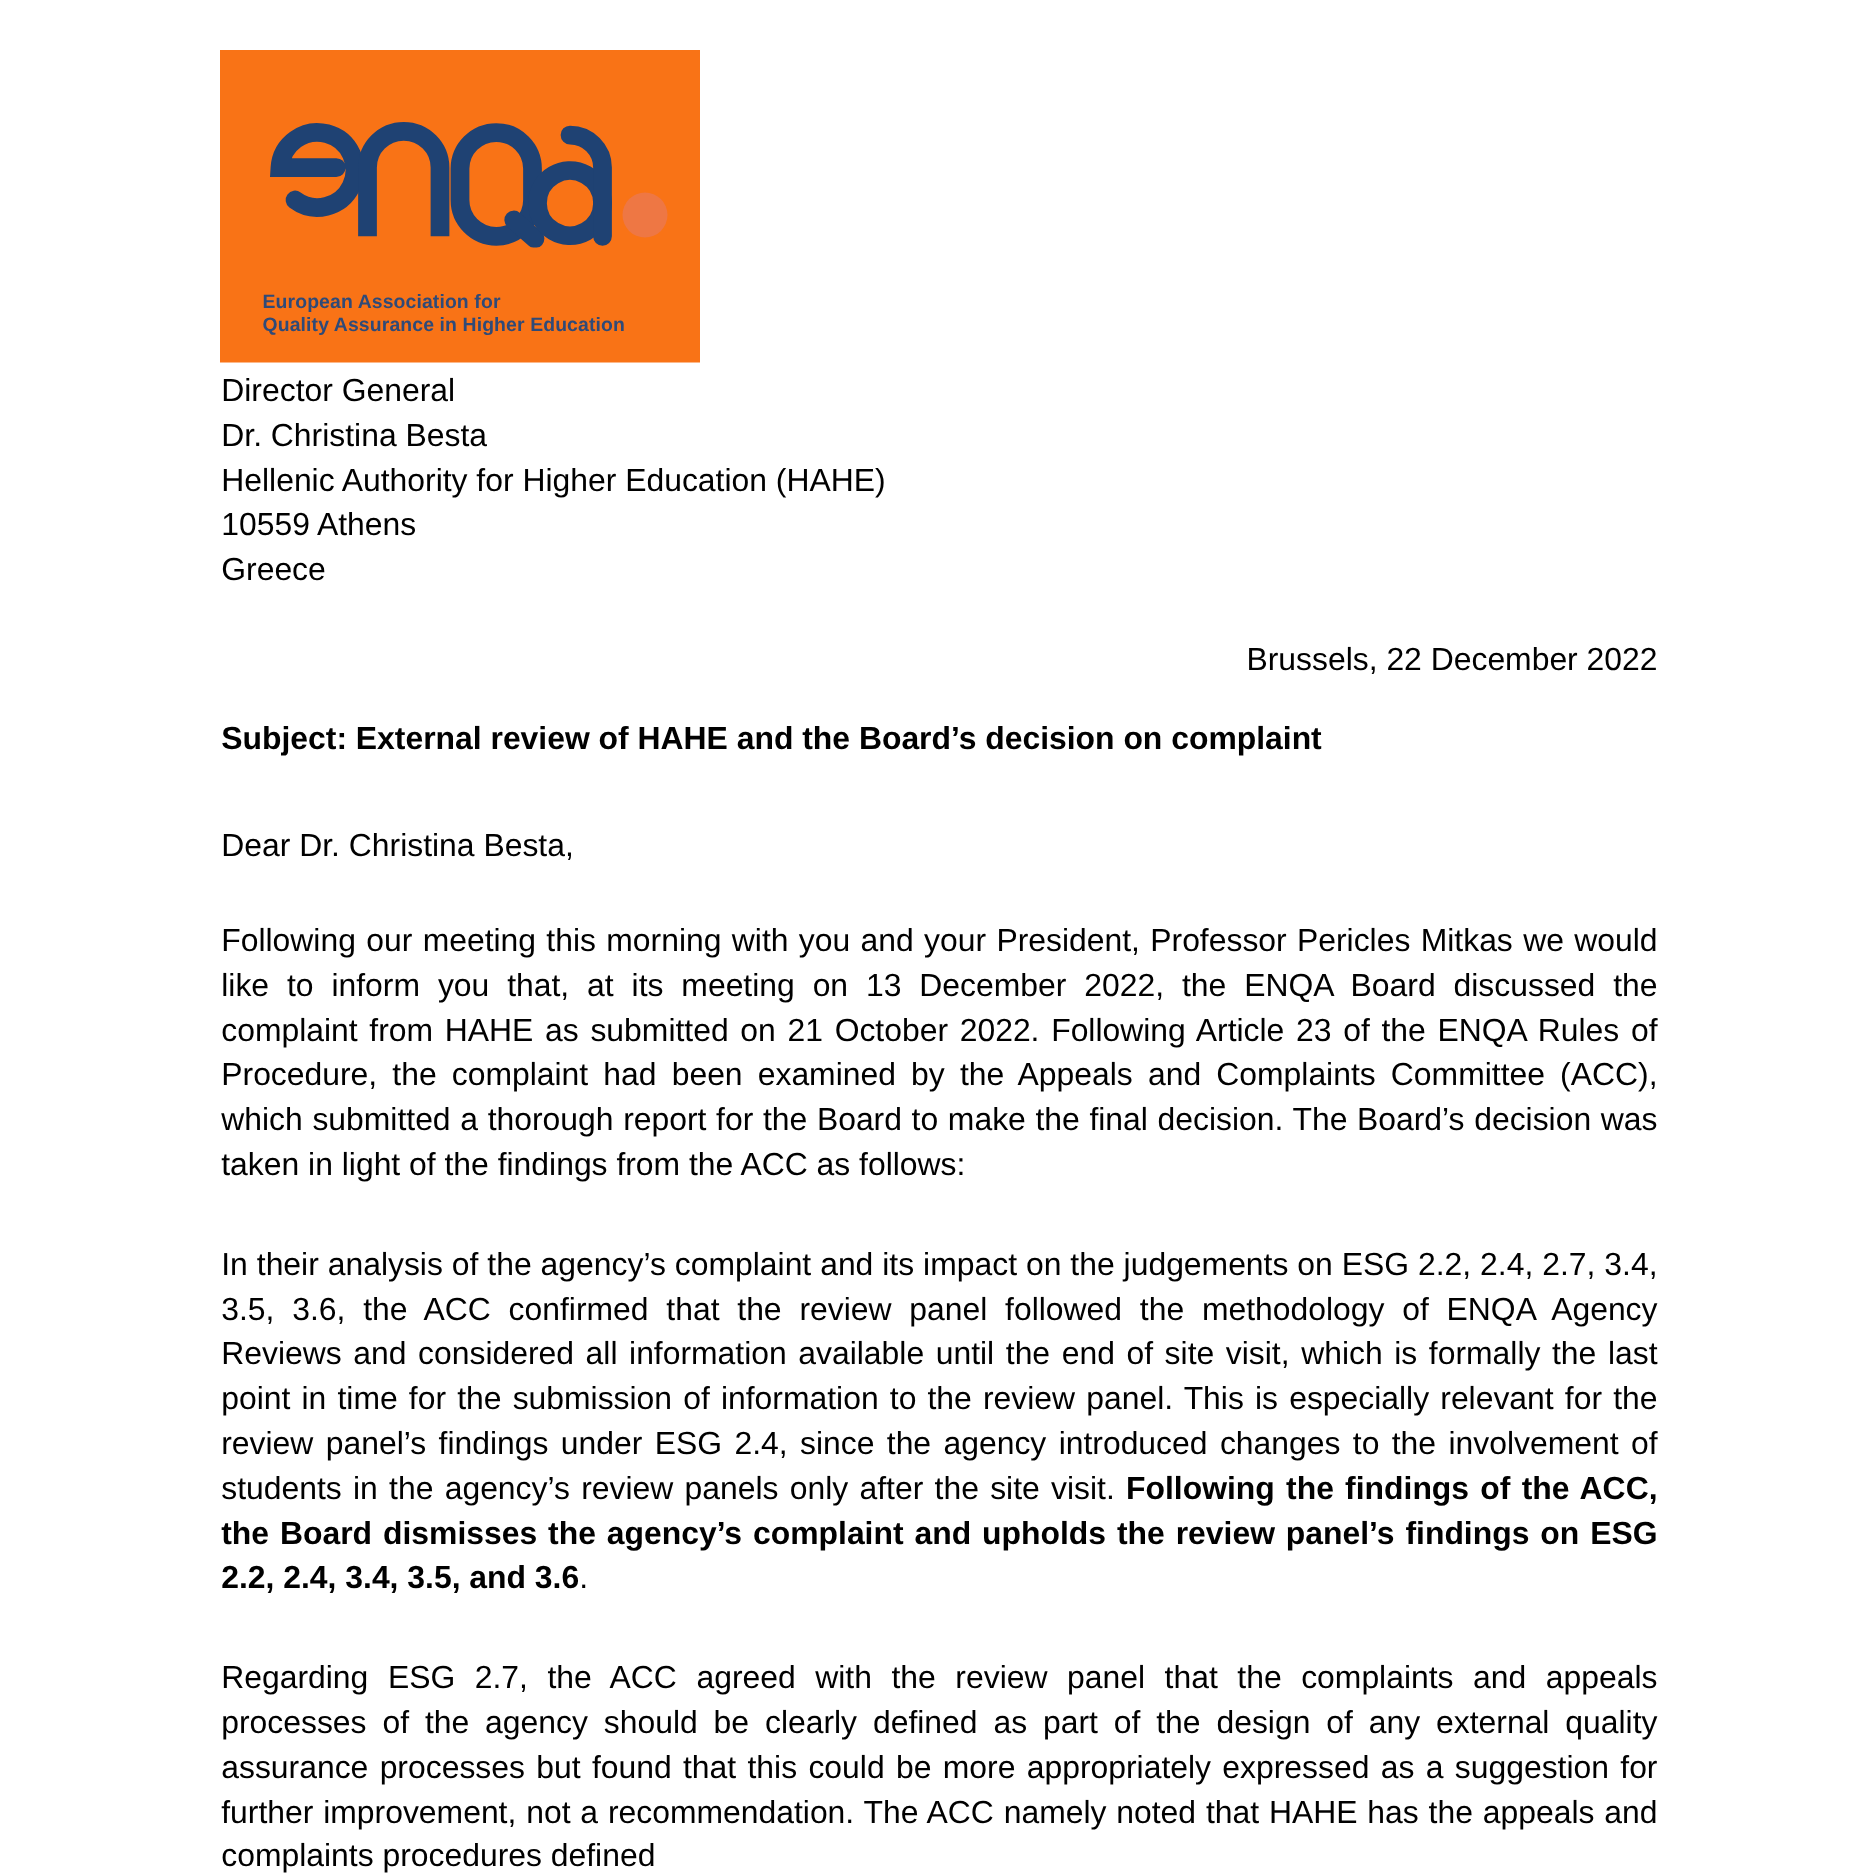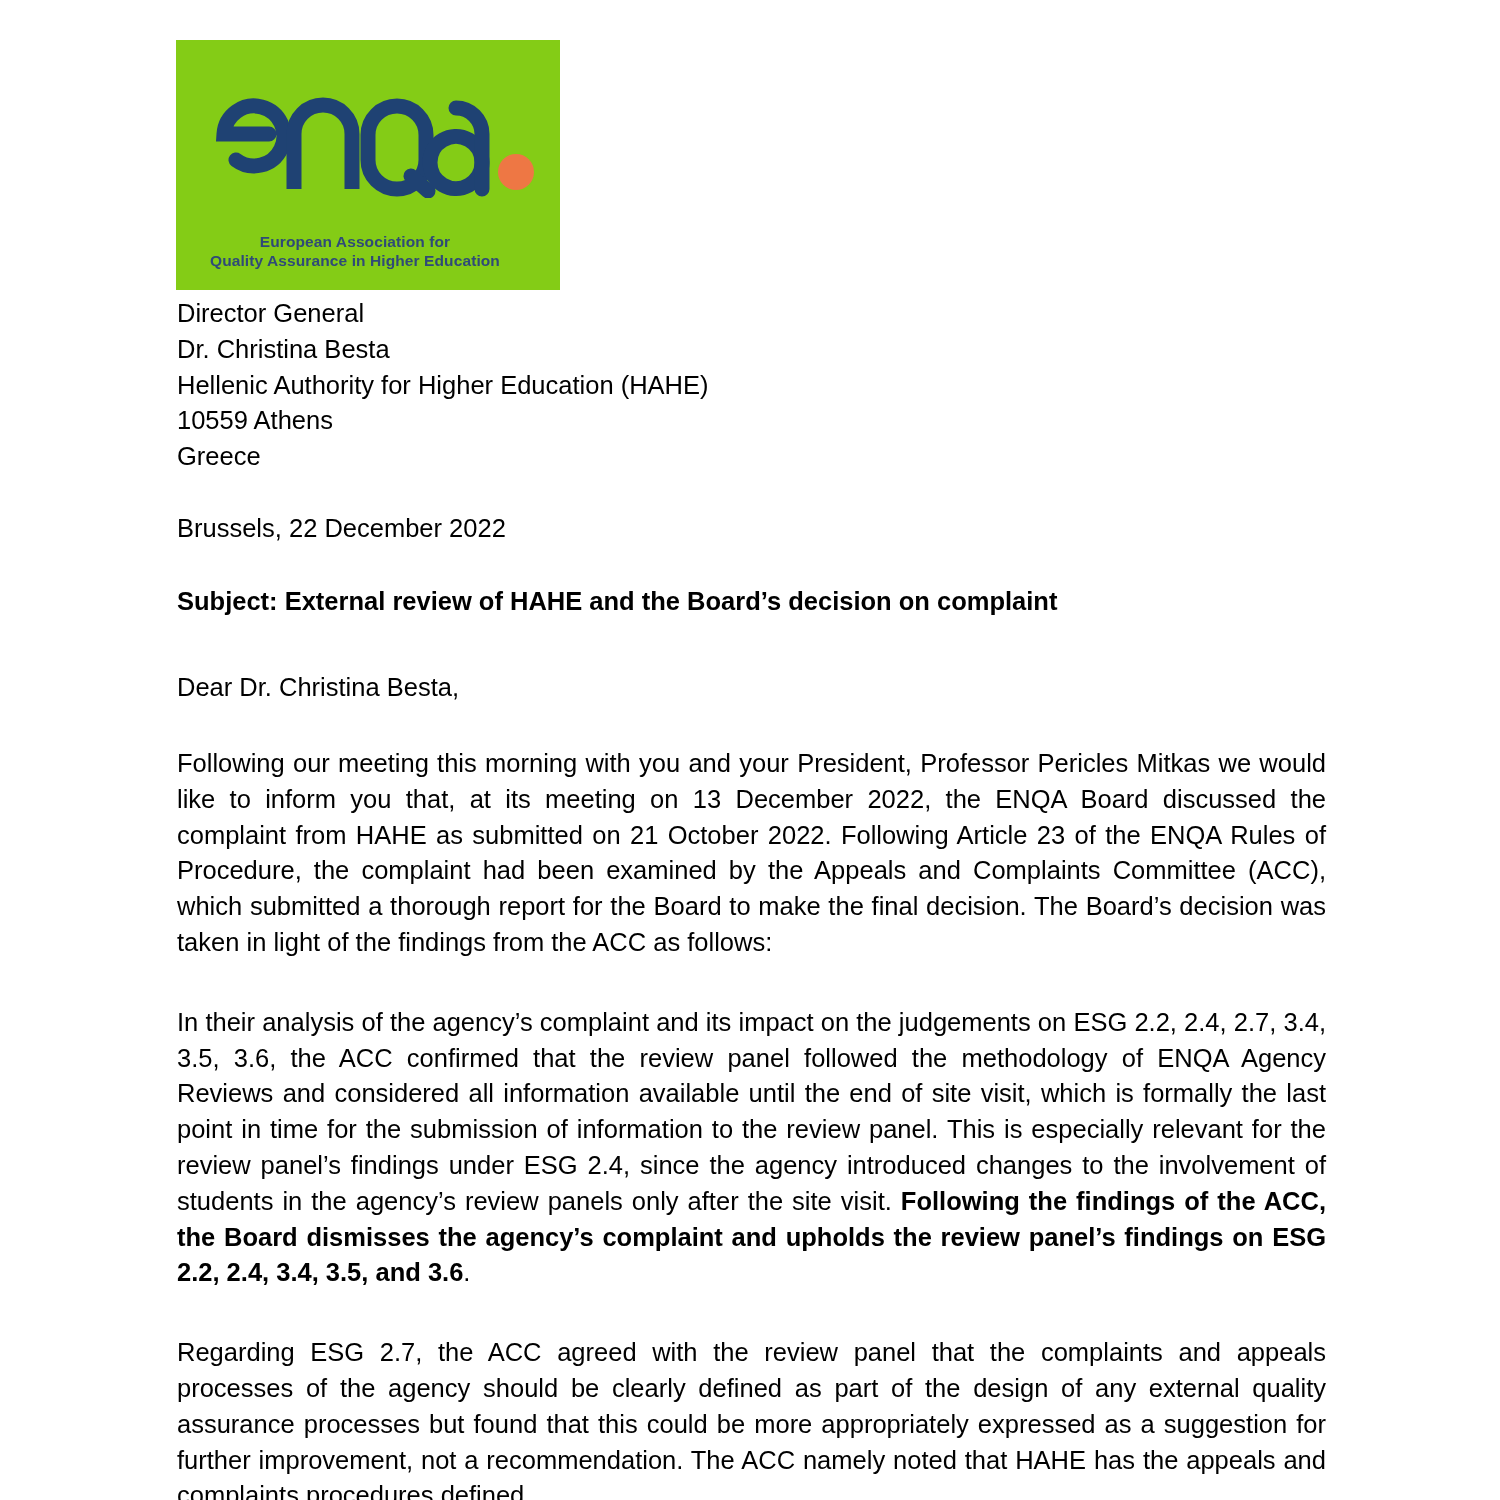--- a/index.html
+++ b/index.html
@@ -19,22 +19,21 @@
     overflow: hidden;
   }
 
   
   .logo-block {
     position: absolute;
     left: 176px;
     top: 40px;
     width: 384px;
     height: 250px;
-    background: #84cc16;
-    text-align: center;
+    background: #f97316;
   }
   .logo-mark {
     position: absolute;
     left: 30px;
     top: 28px;
     width: 330px;
     height: 130px;
   }
   .logo-tagline {
     position: absolute;
@@ -57,25 +56,26 @@
     width: 1149px;
   }
   .addr-line {
     font-size: 25.5px;
     line-height: 35.8px;
     color: #000;
     white-space: nowrap;
   }
   .date-line {
     margin-top: 38px;
+    text-align: right;
     font-size: 25.5px;
     line-height: 30px;
   }
   .subject-line {
-    margin-top: 43px;
+    margin-top: 33px;
     font-size: 25.5px;
     font-weight: bold;
     line-height: 30px;
   }
   .salutation {
     margin-top: 56px;
     font-size: 25.5px;
     line-height: 30px;
   }
   .para {

